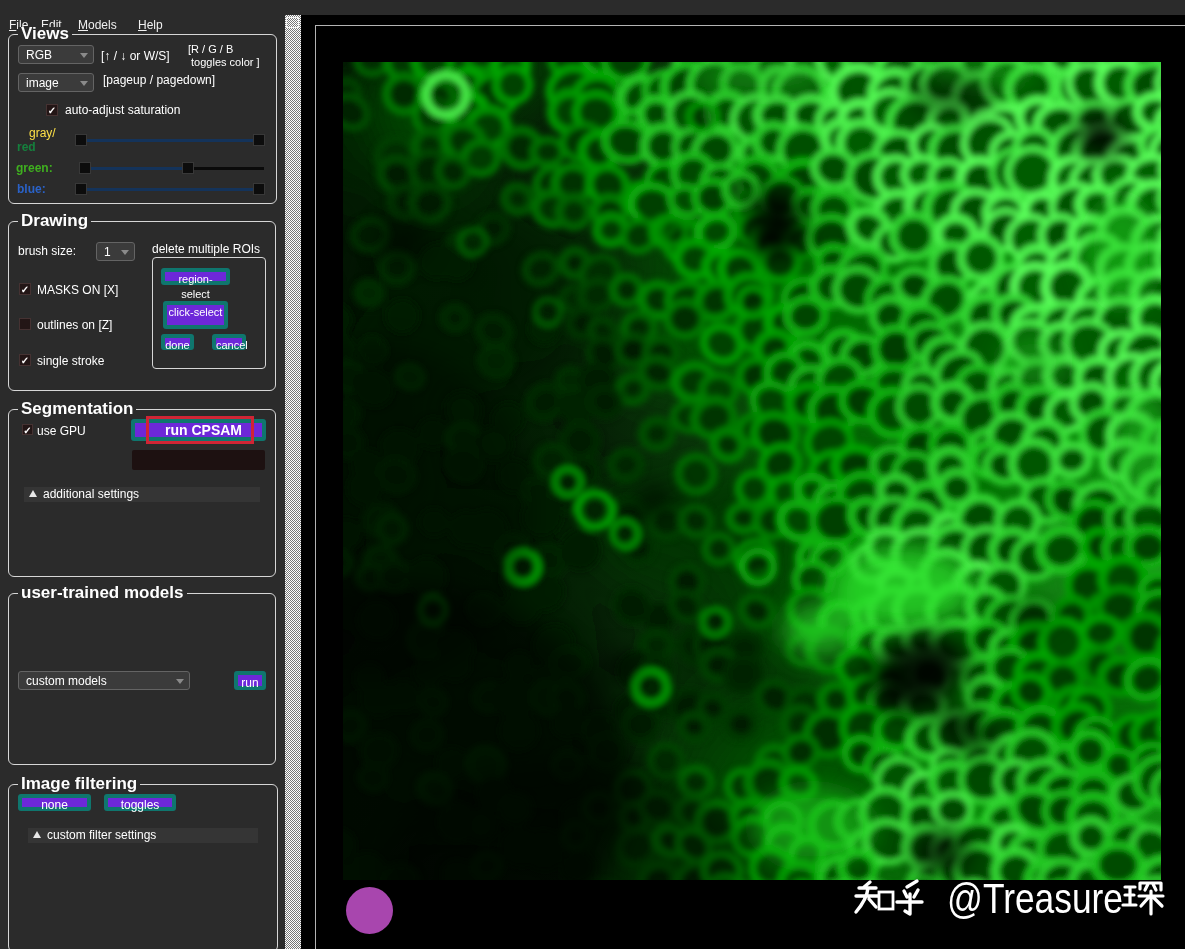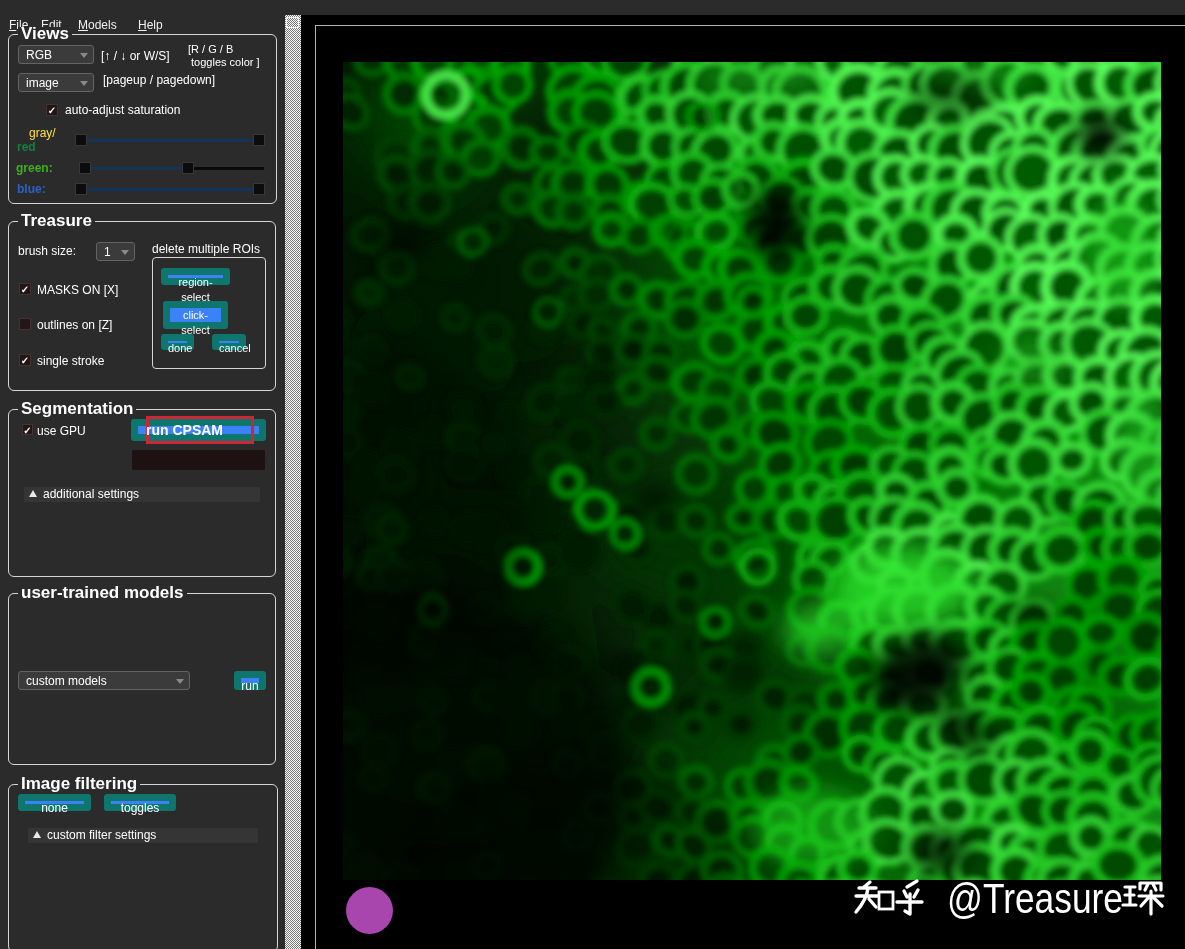--- a/index.html
+++ b/index.html
@@ -14,21 +14,21 @@
 #sphandle{left:286px;top:17px;width:13px;height:11px;border:1px solid #f2f2f2}
 #canvas{left:301px;top:15px;width:884px;height:934px;background:#000}
 #frameT{left:315px;top:25px;width:870px;height:1px;background:#b3b3b3}
 #frameL{left:315px;top:25px;width:1px;height:924px;background:#b3b3b3}
 #img{left:343px;top:62px;width:818px;height:818px}
 .group{position:absolute;border:1px solid #d6d6d6;border-radius:6px}
 .gt{position:absolute;top:-8px;left:9px;background:#2b2b2b;padding:0 3px;font-weight:bold;font-size:17px;line-height:14px;white-space:nowrap}
 .combo{position:absolute;background:#3b3b3b;border:1px solid #646464;border-radius:3px;color:#fff;font-size:12px}
 .combo .tx{position:absolute;left:7px;top:2px}
 .combo .ar{position:absolute;right:5px;top:7px;width:0;height:0;border-left:4px solid transparent;border-right:4px solid transparent;border-top:5px solid #8a8a8a}
-.btn{position:absolute;background:#3b82f6;border:7px solid #0f766e;border-radius:3px;color:#fff;text-align:center;font-size:11px;line-height:15px}
+.btn{position:absolute;background:#6d28d9;border:4px solid #0f766e;border-radius:3px;color:#fff;text-align:center;font-size:11px;line-height:15px}
 .chk{position:absolute;width:12px;height:12px;background:#231616;border:1px solid #453232;color:#fff;font-size:10px;line-height:11px;text-align:center;font-weight:bold}
 .lbl{position:absolute;white-space:nowrap;font-size:12px;line-height:13px}
 .sm{font-size:11px}
 .track{position:absolute;height:3px;background:#14335a}
 .trackb{position:absolute;height:3px;background:#0a0a0a}
 .hdl{position:absolute;width:12px;height:12px;background:#0c0c0c;border:1px solid #383838}
 .bar{position:absolute;background:#353535;color:#fff;font-size:12px;line-height:15px}
 .tri{display:inline-block;width:0;height:0;border-left:4px solid transparent;border-right:4px solid transparent;border-bottom:7px solid #e8e8e8;margin:0 6px 0 5px;vertical-align:1px}
 </style></head><body>
 
@@ -957,21 +957,21 @@
 <div class="trackb" style="left:188px;top:167px;width:76px"></div>
 <div class="hdl" style="left:79px;top:162px"></div>
 <div class="hdl" style="left:182px;top:162px"></div>
 
 <div class="lbl" style="left:17px;top:183px;color:#2a62c8;font-weight:bold">blue:</div>
 <div class="track" style="left:81px;top:188px;width:178px"></div>
 <div class="hdl" style="left:75px;top:183px"></div>
 <div class="hdl" style="left:253px;top:183px"></div>
 
 <div class="group" style="left:8px;top:221px;width:268px;height:170px">
- <span class="gt">Treasure</span>
+ <span class="gt">Drawing</span>
 </div>
 <div class="lbl" style="left:18px;top:245px">brush size:</div>
 <div class="combo" style="left:96px;top:242px;width:39px;height:19px">
     <span class="tx">1</span>
     <span class="ar"></span>
   </div>
 <div class="lbl" style="left:152px;top:243px">delete multiple ROIs</div>
 <div class="group" style="left:152px;top:257px;width:114px;height:112px;border-radius:4px"></div>
 <div class="btn" style="left:161px;top:268px;width:69px;height:17px">region-select</div>
 <div class="btn" style="left:163px;top:301px;width:65px;height:28px">click-select</div>
@@ -985,21 +985,21 @@
 <div class="chk" style="left:19px;top:354px">✓</div>
 <div class="lbl" style="left:37px;top:355px">single stroke</div>
 
 <div class="group" style="left:8px;top:409px;width:268px;height:168px">
  <span class="gt">Segmentation</span>
 </div>
 <div class="chk" style="left:22px;top:424px;width:11px;height:11px">✓</div>
 <div class="lbl" style="left:37px;top:425px">use GPU</div>
 <div class="btn" style="left:131px;top:419px;width:135px;height:22px"></div>
 <div class="a" style="left:146px;top:416px;width:108px;height:28px;border:3px solid #d02535"></div>
-<div class="lbl" style="left:146px;top:421px;width:96px;text-align:left;font-weight:bold;font-size:14px;line-height:18px">run CPSAM</div>
+<div class="lbl" style="left:146px;top:421px;width:96px;text-align:right;font-weight:bold;font-size:14px;line-height:18px">run CPSAM</div>
 <div class="a" style="left:132px;top:450px;width:133px;height:20px;background:#1d1111;border-radius:2px"></div>
 <div class="bar" style="left:24px;top:487px;width:236px;height:15px"><span class="tri"></span>additional settings</div>
 
 <div class="group" style="left:8px;top:593px;width:268px;height:172px">
  <span class="gt">user-trained models</span>
 </div>
 <div class="combo" style="left:18px;top:671px;width:172px;height:19px">
     <span class="tx">custom models</span>
     <span class="ar"></span>
   </div>

